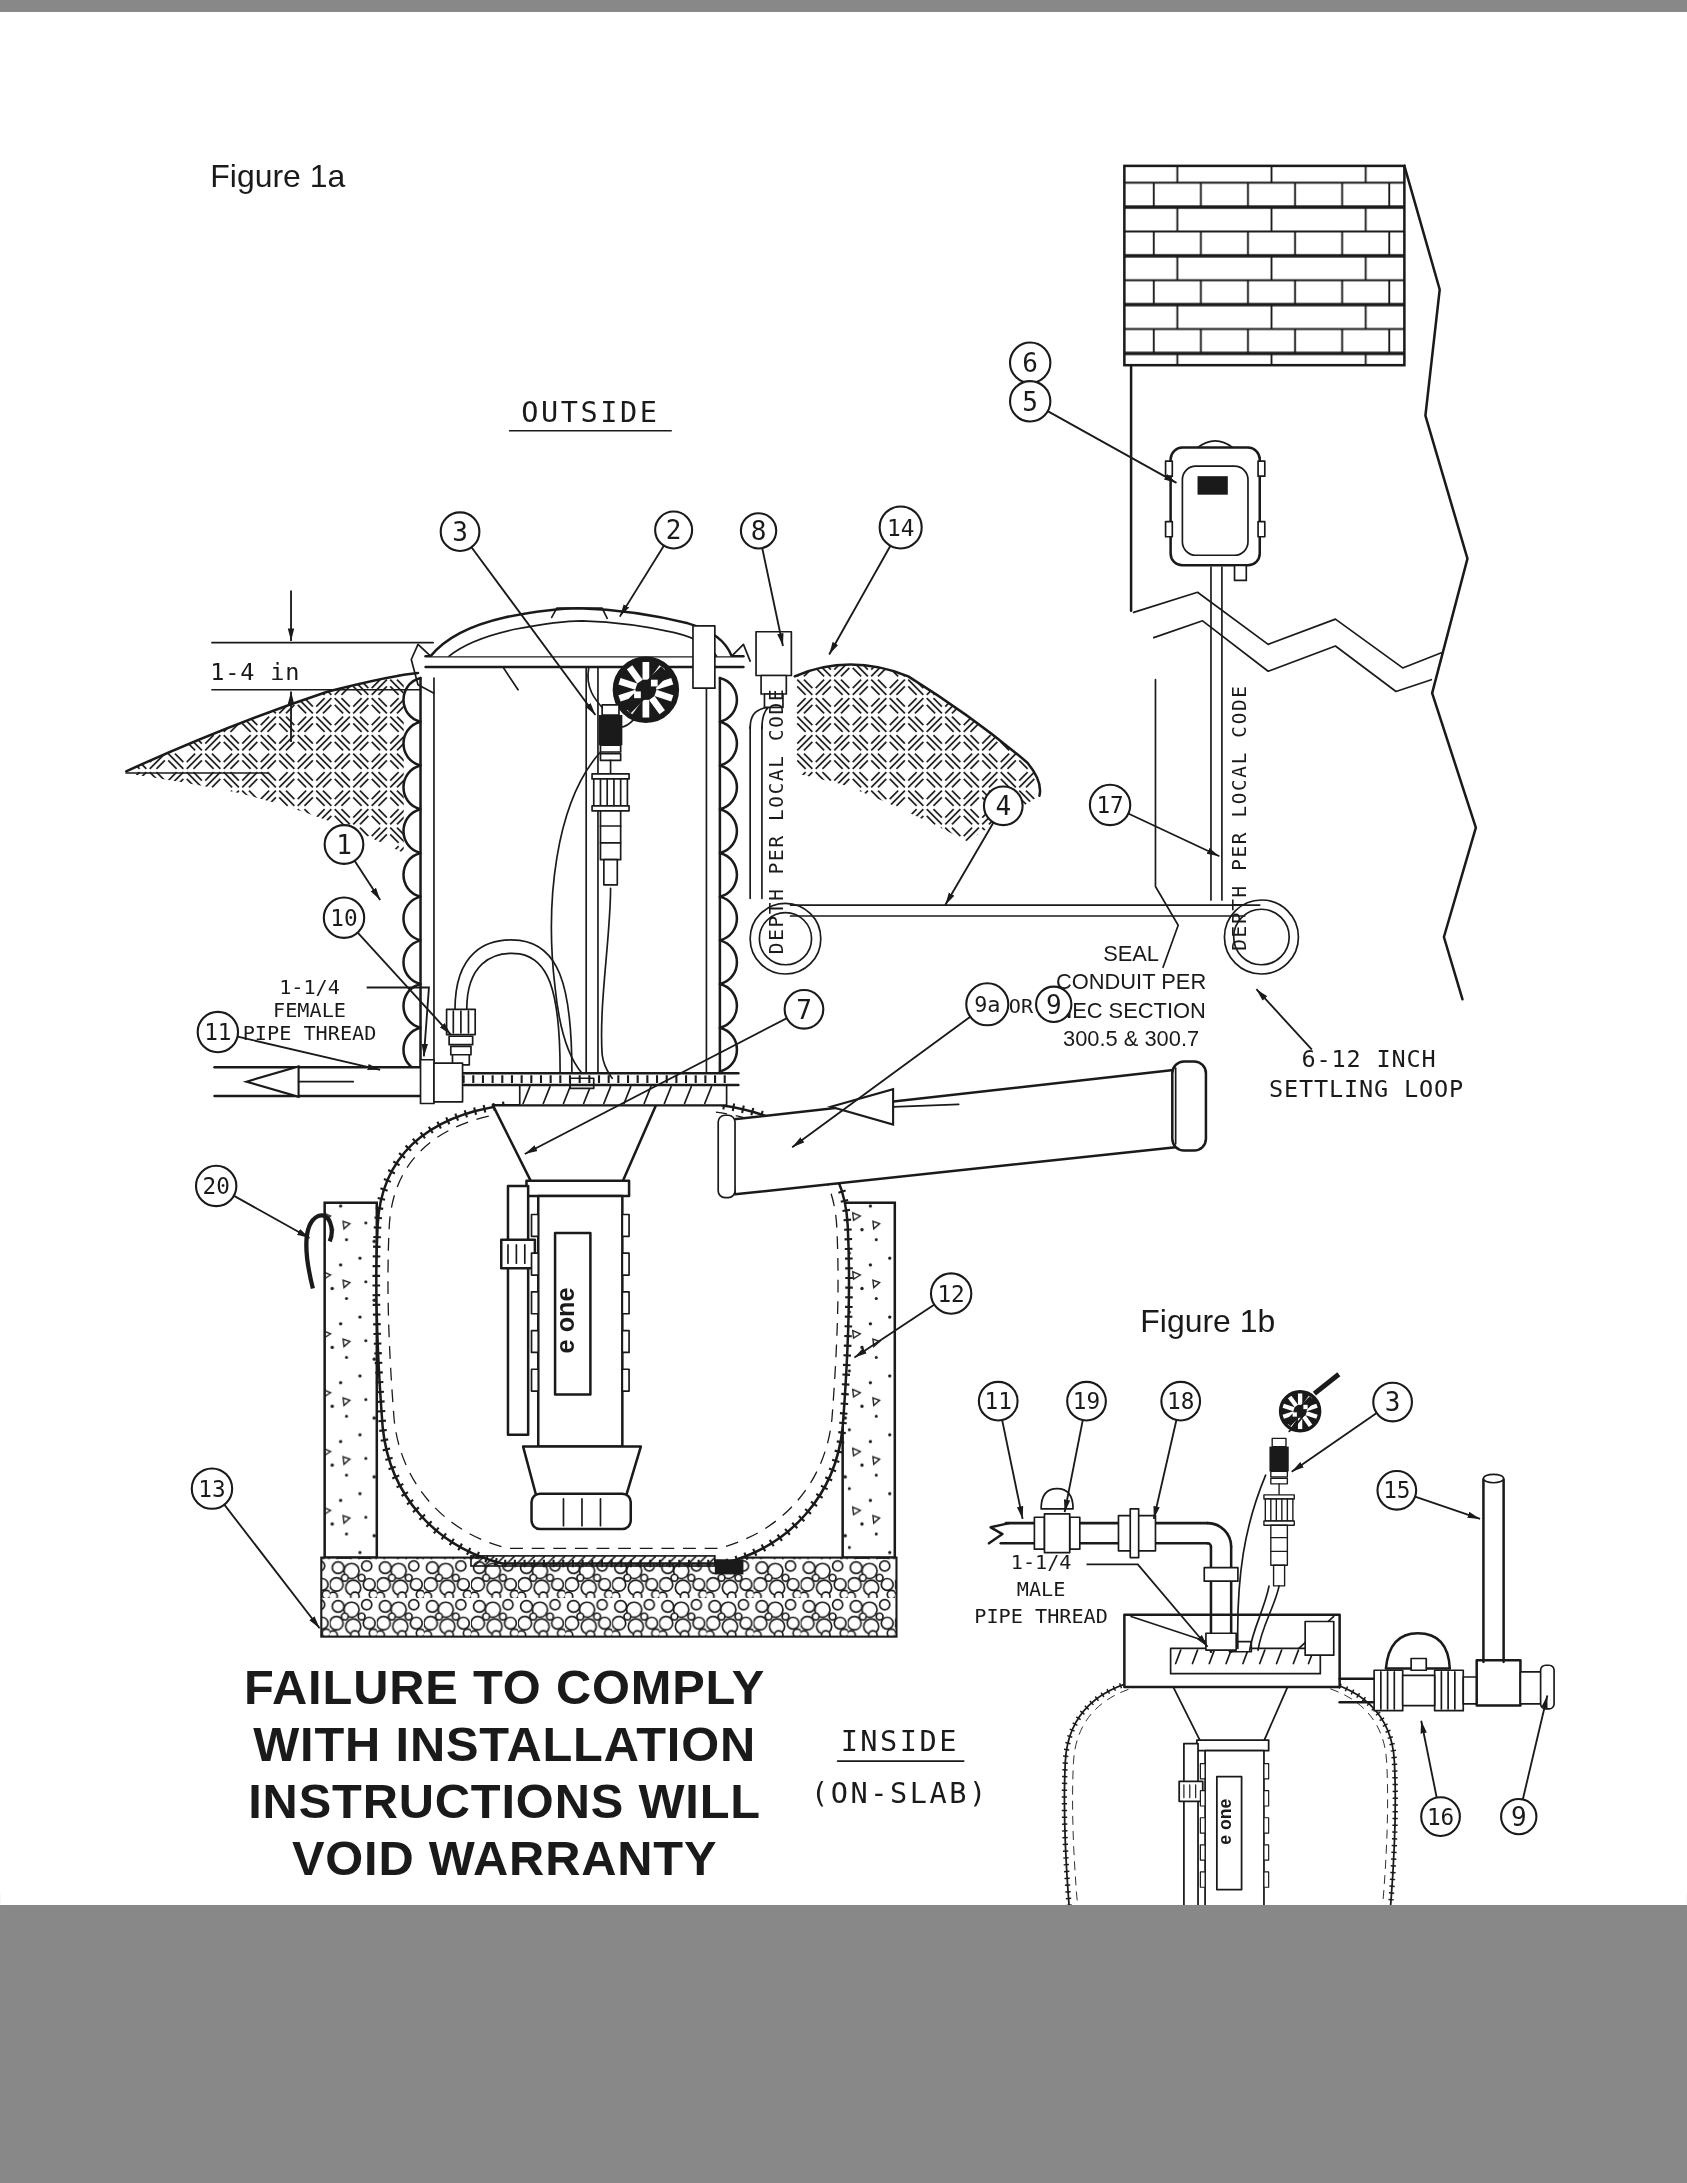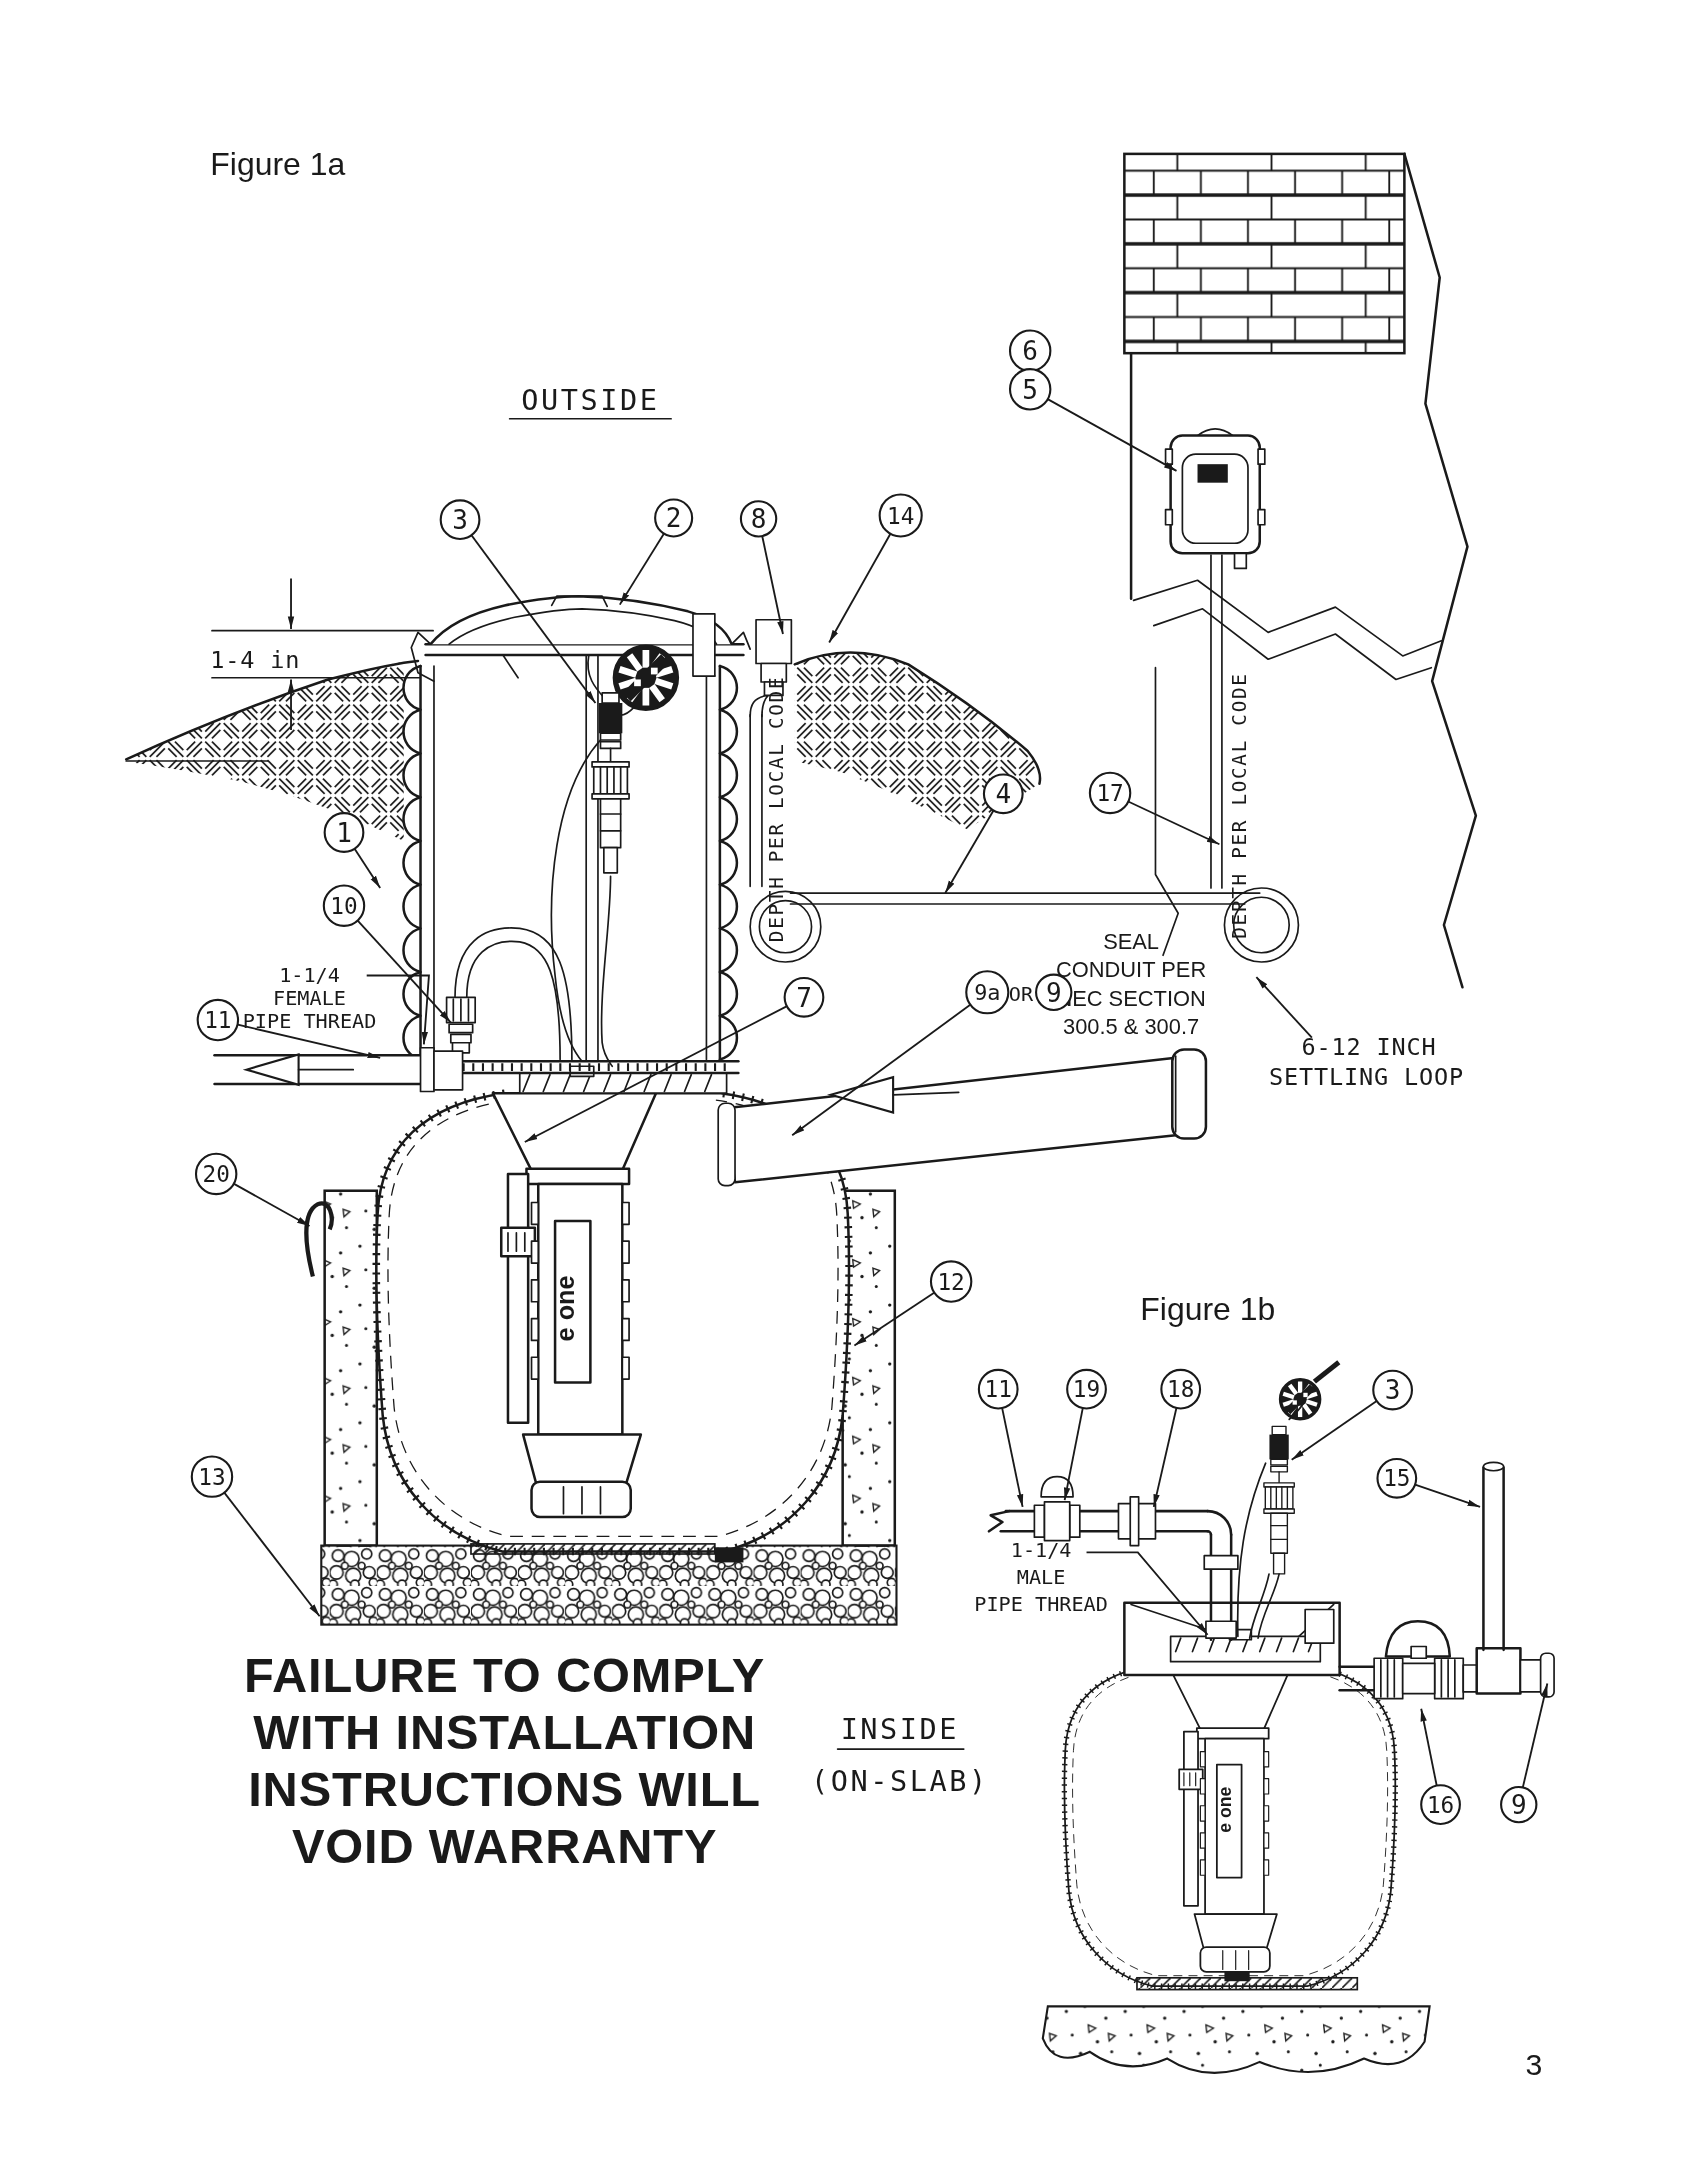--- a/index.html
+++ b/index.html
@@ -1,16 +1,16 @@
 <!DOCTYPE html>
 <html style="font-size:13.5px"><head>
 <meta charset="utf-8">
 <style>
   html,body{margin:0;padding:0;background:#888;}
-  #page{position:relative;width:1687px;height:2183px;background:#fff;margin:0 auto;
+  #page{position:relative;width:1687px;height:1881px;background:#fff;margin:12px auto;
         font-family:"Liberation Sans",sans-serif;text-align:center;}
   svg{position:absolute;left:0;top:0;}
   .ln{stroke:#1a1a1a;stroke-width:3;fill:none;stroke-linecap:round;stroke-linejoin:round;}
   .ln2{stroke:#1a1a1a;stroke-width:2;fill:none;stroke-linecap:round;stroke-linejoin:round;}
   .lnw{stroke:#1a1a1a;stroke-width:3;fill:#fff;stroke-linejoin:round;}
   .lnw2{stroke:#1a1a1a;stroke-width:2;fill:#fff;stroke-linejoin:round;}
   .tick{stroke:#1a1a1a;stroke-width:9;fill:none;stroke-dasharray:2.5 9;}
   .strap{stroke:#1a1a1a;stroke-width:1.6;fill:none;stroke-dasharray:16 11;}
   .leader{stroke:#1a1a1a;stroke-width:2.2;fill:none;}
   .dark{fill:#1a1a1a;stroke:none;}

